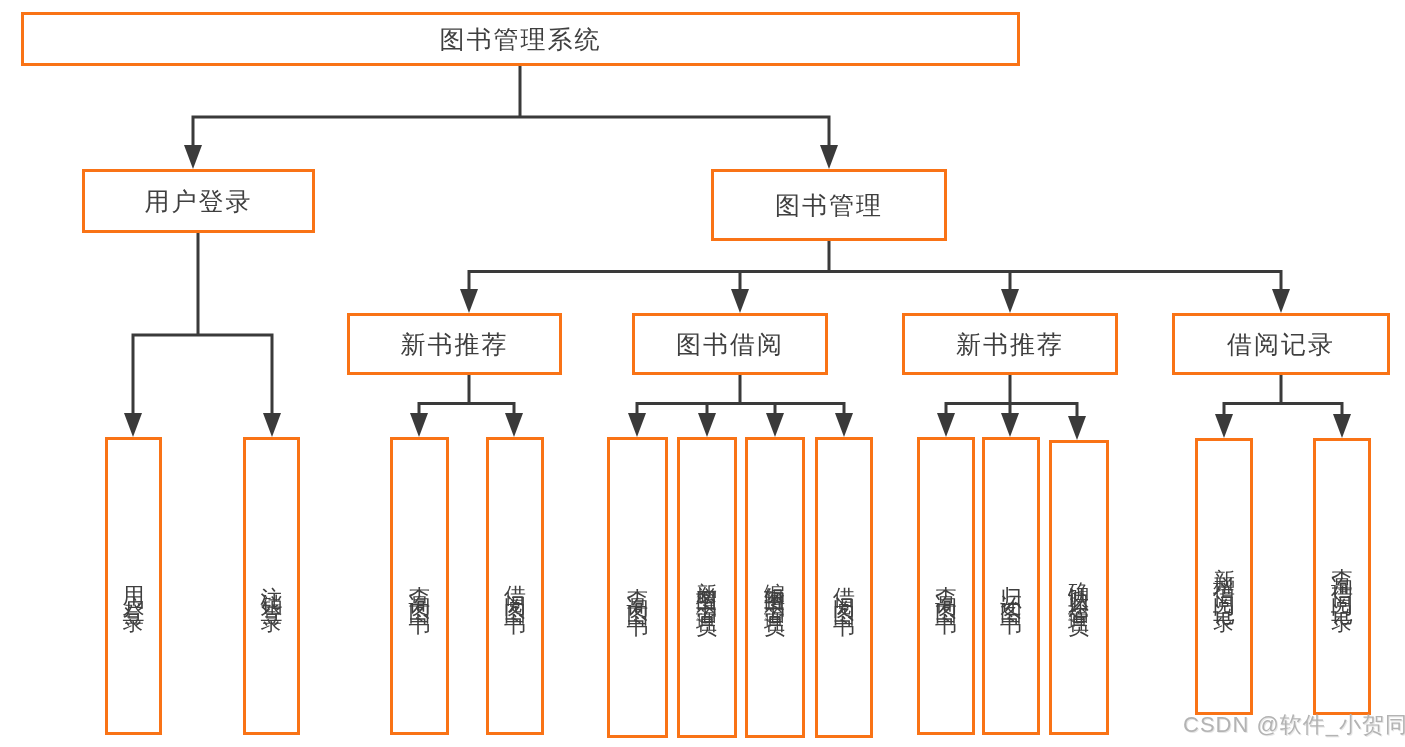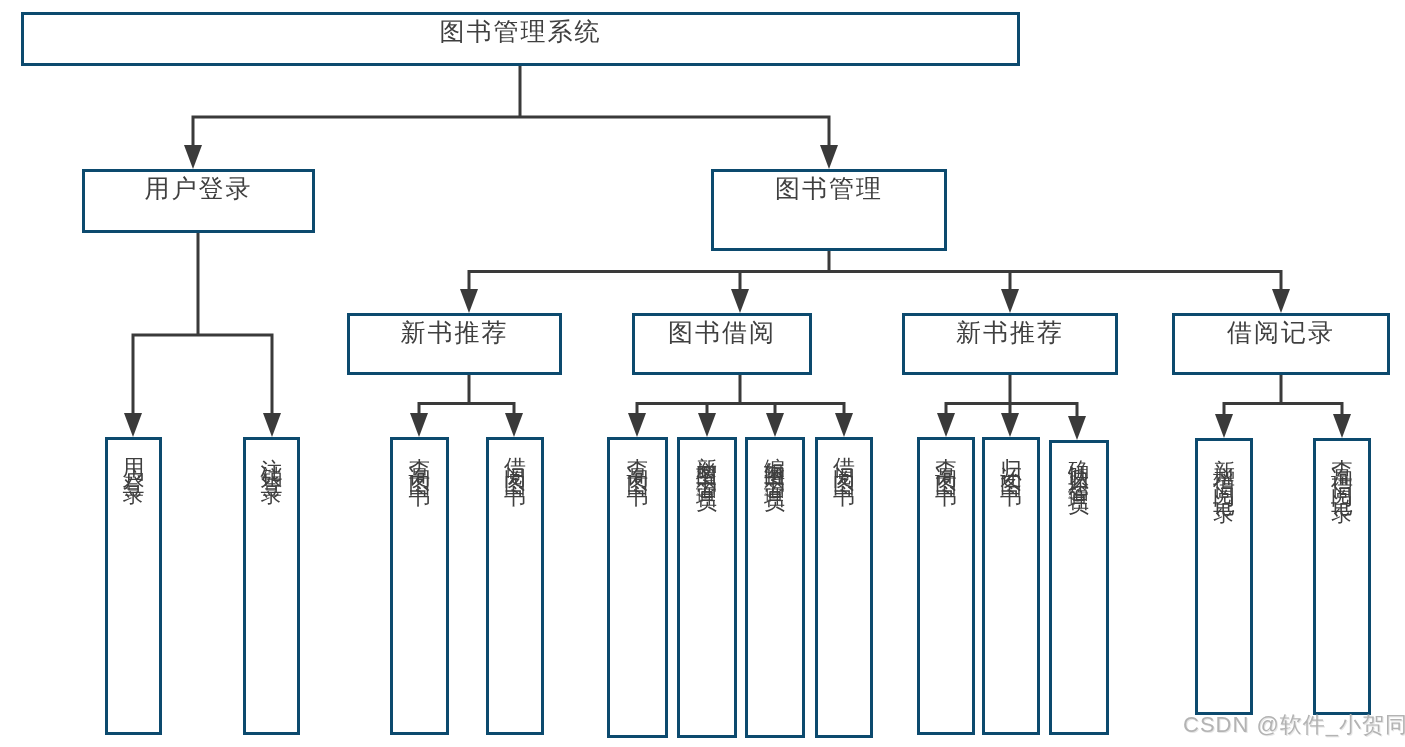--- a/index.html
+++ b/index.html
@@ -7,23 +7,24 @@
     position:relative;
     width:1405px;height:747px;
     background:#ffffff;
     font-family:"Liberation Sans", sans-serif;
     overflow:hidden;
   }
   #wires{position:absolute;left:0;top:0;width:1405px;height:747px;}
   .node{
     position:absolute;
     background:#ffffff;
-    border:3px solid #0c4a6e;
+    border:3px solid #f97316;
     box-sizing:border-box;
     display:flex;
+    align-items:center;
     justify-content:center;
   }
   .node .lbl{
     color:#3f3f3f;
     font-size:25px;
     letter-spacing:2px;
     white-space:nowrap;
   }
   .vnode .lbl{
     writing-mode:vertical-rl;
@@ -90,28 +91,28 @@
     </g>
   </svg>
 
   <div class="node" style="left:21px;top:12px;width:999px;height:54px">
     <span class="lbl">图书管理系统</span>
   </div>
 
   <div class="node" style="left:82px;top:169px;width:233px;height:64px">
     <span class="lbl">用户登录</span>
   </div>
-  <div class="node" style="left:711px;top:169px;width:236px;height:82px">
+  <div class="node" style="left:711px;top:169px;width:236px;height:72px">
     <span class="lbl">图书管理</span>
   </div>
 
   <div class="node" style="left:347px;top:313px;width:215px;height:62px">
     <span class="lbl">新书推荐</span>
   </div>
-  <div class="node" style="left:632px;top:313px;width:180px;height:62px">
+  <div class="node" style="left:632px;top:313px;width:196px;height:62px">
     <span class="lbl">图书借阅</span>
   </div>
   <div class="node" style="left:902px;top:313px;width:216px;height:62px">
     <span class="lbl">新书推荐</span>
   </div>
   <div class="node" style="left:1172px;top:313px;width:218px;height:62px">
     <span class="lbl">借阅记录</span>
   </div>
 
   <div class="node vnode" style="left:105px;top:437px;width:57px;height:298px">

